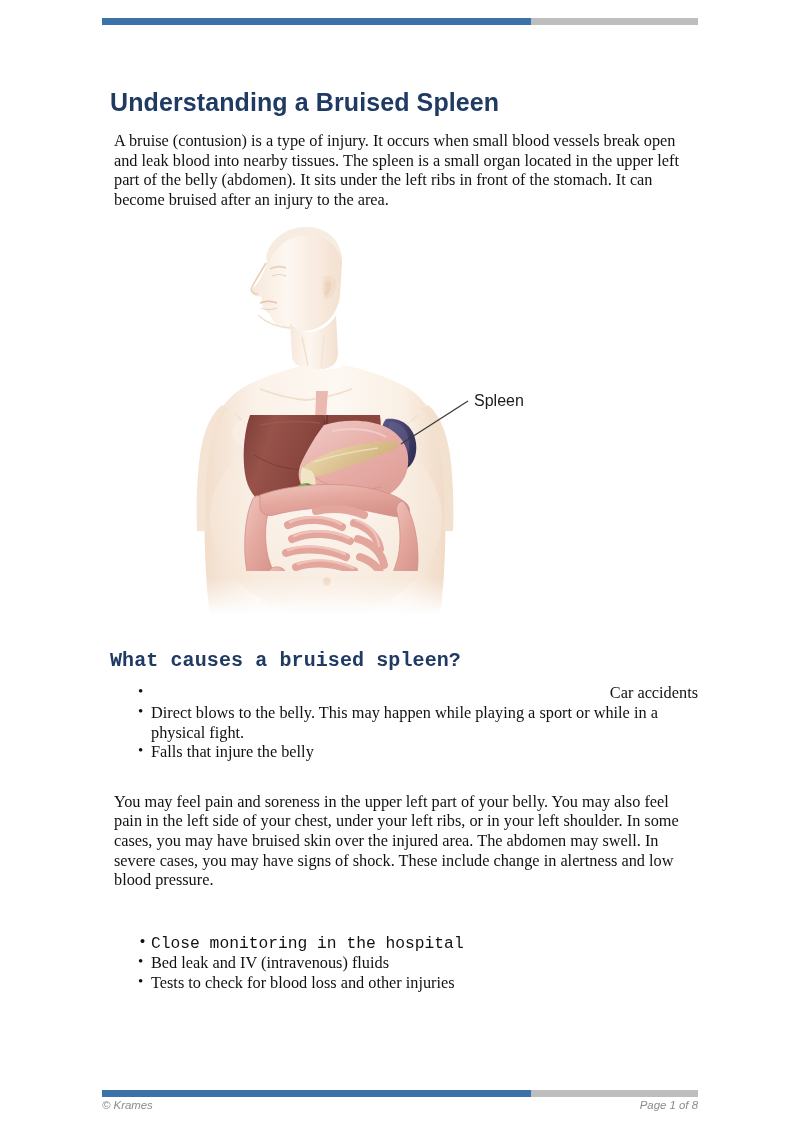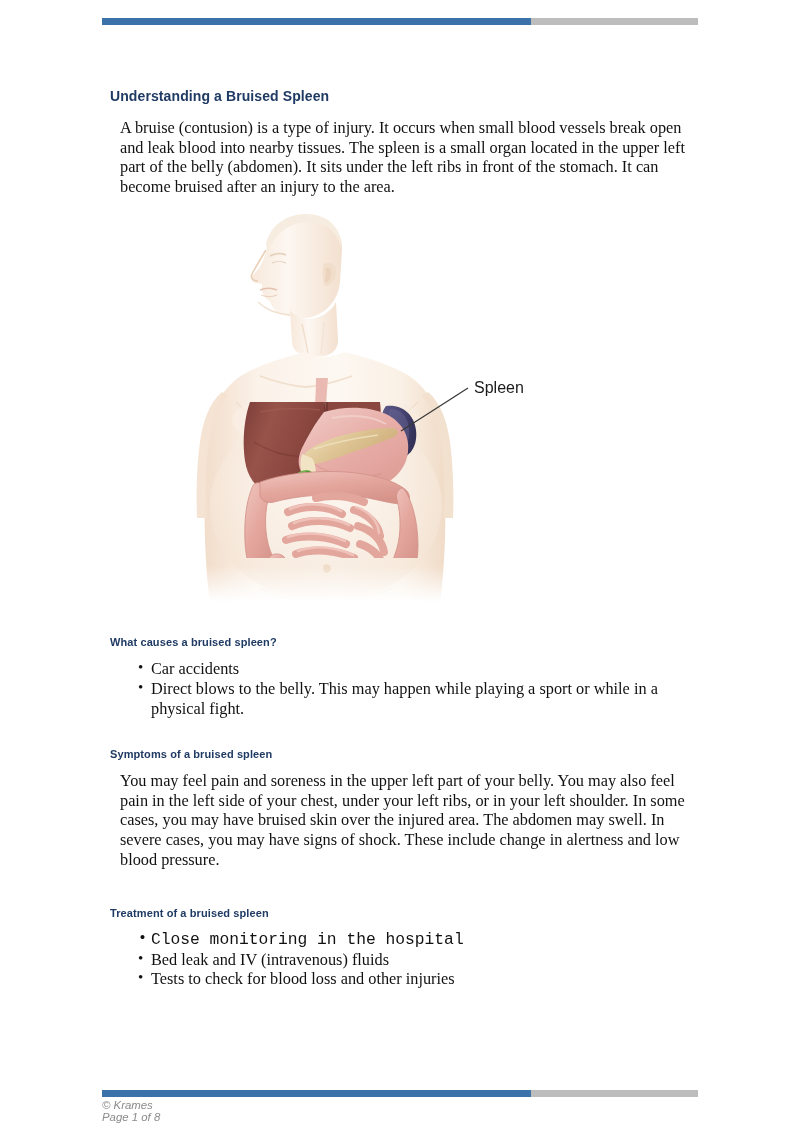--- a/index.html
+++ b/index.html
@@ -39,40 +39,40 @@
   
   .content {
     position: absolute;
     left: 110px;
     top: 88px;
     width: 588px;
   }
 
   h1.doc-title {
     font-family: "Liberation Sans", "DejaVu Sans", sans-serif;
-    font-size: 14px;
+    font-size: 25px;
     font-weight: bold;
     color: #1f3a63;
     margin: 0 0 14px 0;
     letter-spacing: 0.1px;
   }
 
   h2.section-title {
-    font-family: Liberation Sans, sans-serif;
-    font-size: 11px;
+    font-family: Liberation Mono, monospace;
+    font-size: 20px;
     font-weight: bold;
     color: #1f3a63;
     margin: 0 0 11px 0;
     letter-spacing: 0.1px;
   }
 
   p.body-text {
     font-size: 16.3px;
     line-height: 19.6px;
-    margin: 0 0 8px 10px;
+    margin: 0 0 8px 4px;
     color: #111111;
   }
 
   ul.bullets {
     margin: 6px 0 0 0;
     padding: 0 0 0 28px;
     list-style: none;
   }
   ul.bullets li {
     font-size: 16.3px;
@@ -109,21 +109,20 @@
     left: 102px;
     top: 1099px;
     width: 596px;
     display: flex;
     justify-content: space-between;
     align-items: baseline;
     font-family: "Liberation Sans", "DejaVu Sans", sans-serif;
     font-style: italic;
     font-size: 11.4px;
     color: #8b8b8b;
-    flex-direction: column;
   }
 </style>
 </head>
 <body>
 
 <div class="rule" id="top-rule">
   <div class="seg-blue" style="width: 72%; background: rgb(59, 114, 170);"></div>
   <div class="seg-gray" style="background: rgb(189, 189, 189);"></div>
 </div>
 
@@ -345,34 +344,33 @@
         <line x1="291" y1="225" x2="358" y2="182" stroke="#3a3a3a" stroke-width="1.3"></line>
         <text x="364" y="187" font-family="'Liberation Sans','DejaVu Sans',sans-serif" font-size="16" fill="#1a1a1a">Spleen</text>
       </g>
     </svg>
   </div>
 
   <div class="section-gap-lg"></div>
   <div>
     <h2 class="section-title" style="color: rgb(31, 58, 99);">What causes a bruised spleen?</h2>
     <ul class="bullets">
-      <li style="color: rgb(17, 17, 17);">Car accidents</li>
+      <li style="color: rgb(17, 17, 17); text-align: right;">Car accidents</li>
       <li style="color: rgb(17, 17, 17); font-family: Liberation Serif, serif;">Direct blows to the belly. This may happen while playing a sport or while in a physical fight.</li>
+      <li style="color: rgb(17, 17, 17);">Falls that injure the belly</li>
     </ul>
   </div>
 
   <div class="section-gap-md"></div>
   <div>
-    <h2 class="section-title" style="color: rgb(31, 58, 99);">Symptoms of a bruised spleen</h2>
     <p class="body-text" style="color: rgb(17, 17, 17);">You may feel pain and soreness in the upper left part of your belly. You may also feel pain in the left side of your chest, under your left ribs, or in your left shoulder. In some cases, you may have bruised skin over the injured area. The abdomen may swell. In severe cases, you may have signs of shock. These include change in alertness and low blood pressure.</p>
   </div>
 
   <div class="section-gap-md"></div>
   <div>
-    <h2 class="section-title" style="color: rgb(31, 58, 99);">Treatment of a bruised spleen</h2>
     <ul class="bullets">
       <li style="color: rgb(17, 17, 17); font-family: Liberation Mono, monospace;">Close monitoring in the hospital</li>
       <li style="color: rgb(17, 17, 17);">Bed leak and IV (intravenous) fluids</li>
       <li style="color: rgb(17, 17, 17);">Tests to check for blood loss and other injuries</li>
     </ul>
   </div>
 
 </div>
 
 <div class="rule" id="bottom-rule">

